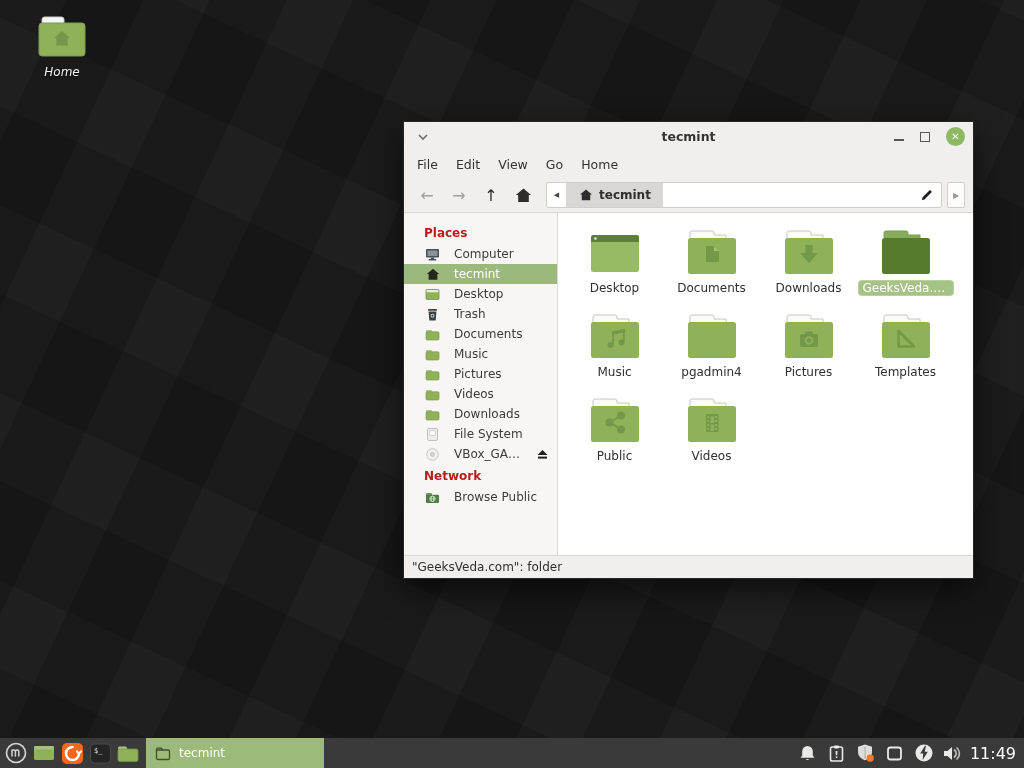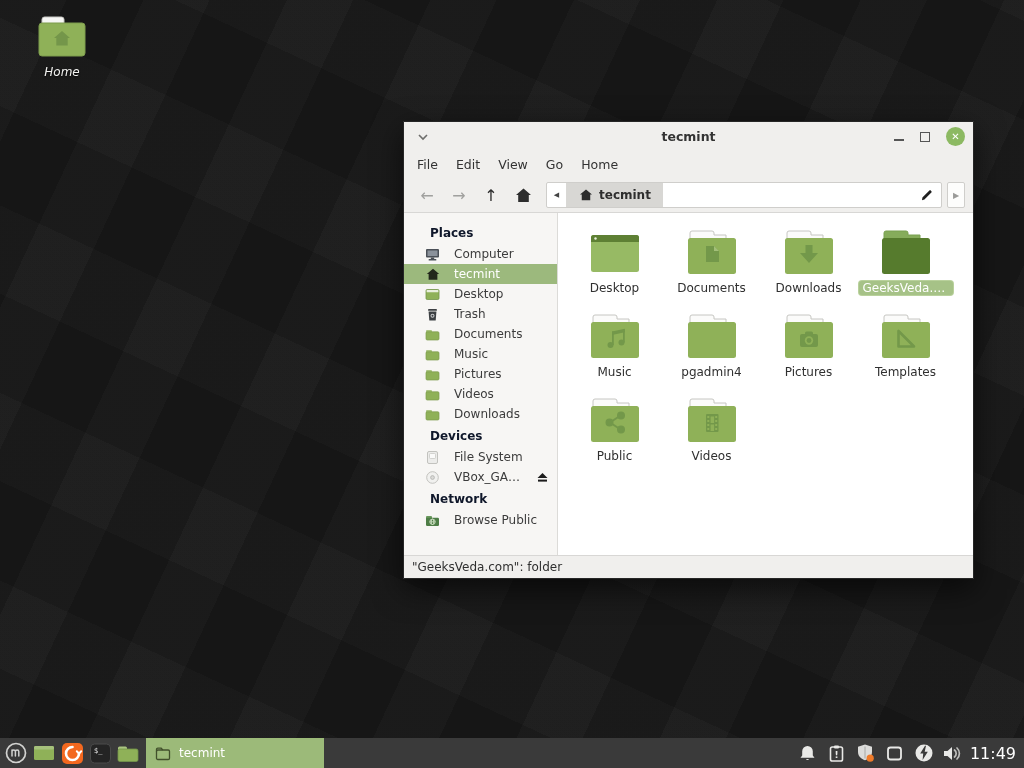--- a/index.html
+++ b/index.html
@@ -59,21 +59,21 @@
   .pb-spacer { flex:1; }
   .pb-edit { width:28px; display:flex; align-items:center; justify-content:center; cursor:pointer; }
   .pb-next { width:18px; height:26px; margin-left:3px; background:#fdfdfc; border:1px solid #cfcecb;
     border-radius:2px; display:flex; align-items:center; justify-content:center; color:#9a9a98;
     font-size:8px; cursor:pointer; }
 
   .win-body { flex:1; display:flex; min-height:0; }
 
   .sidebar { width:154px; background:#f7f6f4; border-right:1px solid #dcdbd8;
     padding-top:8px; overflow:hidden; flex:0 0 auto; }
-  .sb-header { font-weight:bold; font-size:12px; color:#0f172a; padding:5px 10px 4px 26px; }
+  .sb-header { font-weight:bold; font-size:12px; color:#b91c1c; padding:5px 10px 4px 20px; }
   .sb-item { height:20px; display:flex; align-items:center; gap:14px; padding-left:21px;
     font-size:12px; color:#3c3c3c; cursor:pointer; }
   .sb-item .sb-icon { width:15px; height:15px; display:flex; align-items:center; justify-content:center; flex:0 0 auto; }
   .sb-item.selected { background:#9cb97d; color:#fff; }
   .sb-item .sb-label { white-space:nowrap; overflow:hidden; text-overflow:ellipsis; }
   .sb-eject { margin-left:auto; margin-right:8px; cursor:pointer; display:flex; align-items:center; }
 
   .filearea { flex:1; background:#fff; display:flex; flex-direction:column; min-width:0; }
   .file-grid { flex:1; display:grid; grid-template-columns:repeat(4, 97px); grid-auto-rows:84px;
     padding:12px 0 0 8px; align-content:start; }
@@ -245,21 +245,20 @@
           </div>
           <div class="sb-item">
             <span class="sb-icon">
               <svg width="15" height="15" viewBox="0 0 15 15">
       <path d="M2 3 h4 a1 1 0 0 1 1 1 v1 h6 v1.5 H1 V4 a1 1 0 0 1 1-1 Z" fill="#aac580"></path>
       <rect x="1" y="4.8" width="13" height="8.2" rx="1.2" fill="#8fb158" stroke="#7d9c4c" stroke-width="0.7"></rect>
               </svg>
             </span>
             <span class="sb-label">Downloads</span>
           </div>
-          <div class="sb-header">Devices</div>
           <div class="sb-item">
             <span class="sb-icon">
               <svg width="15" height="15" viewBox="0 0 15 15">
       <rect x="2.5" y="1.5" width="10" height="12" rx="1.5" fill="#ececea" stroke="#bcbcb8" stroke-width="0.9"></rect>
       <rect x="4.5" y="3.5" width="6" height="5" rx="0.8" fill="#fafaf9" stroke="#c9c9c5" stroke-width="0.8"></rect>
               </svg>
             </span>
             <span class="sb-label">File System</span>
           </div>
           <div class="sb-item">

